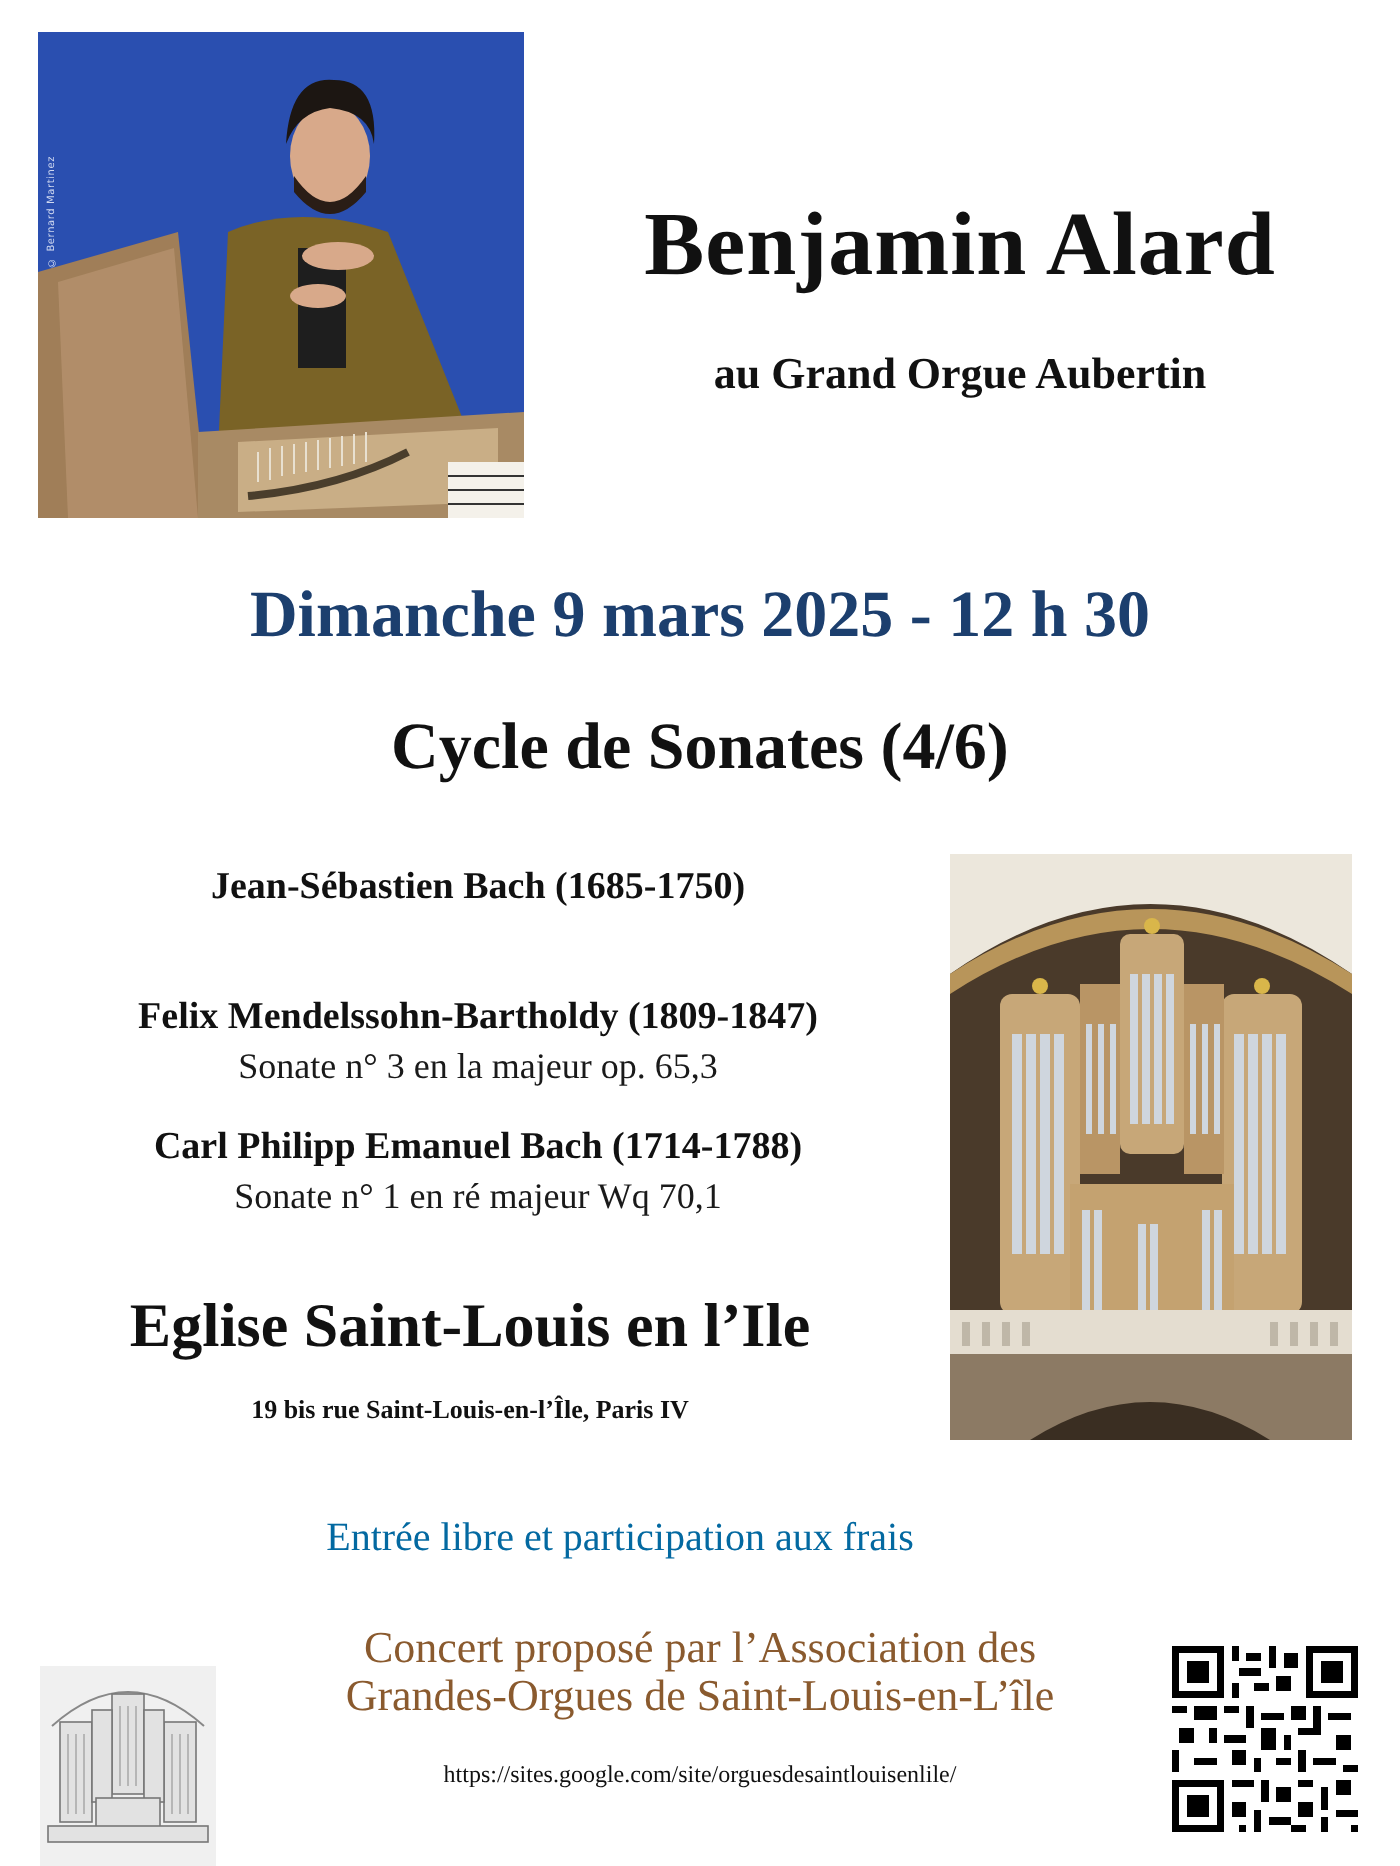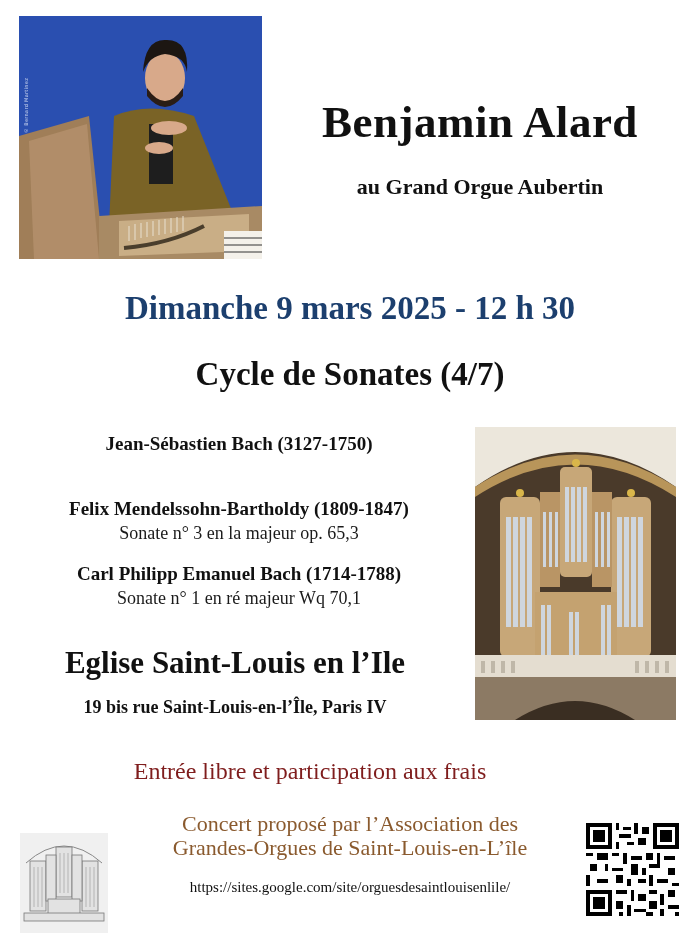--- a/index.html
+++ b/index.html
@@ -22,31 +22,31 @@
     #cycle-title { left: 0; top: 356px; width: 700px; font-size: 33px; font-weight: bold; }
 
     .program { left: 20px; width: 438px; }
     .composer { font-size: 19px; font-weight: bold; line-height: 24px; }
     .work { font-size: 18px; line-height: 24px; color: #1a1a1a; }
     #prog-1 { top: 432px; }
     #prog-2 { top: 497px; }
     #prog-3 { top: 562px; }
 
     #church-name { left: 0; top: 645px; width: 470px; font-size: 31px; font-weight: bold; }
-    #church-address { left: 0; top: 697px; width: 470px; font-size: 18px; font-weight: bold; }
+    #church-address { left: 0; top: 697px; width: 470px; font-size: 13px; font-weight: bold; }
 
     
     #organ-photo { left: 475px; top: 427px; width: 201px; height: 293px; overflow: hidden;
                    background: linear-gradient(180deg, #e9e3d6 0%, #c9b89a 25%, #8a6c46 60%, #5a4632 100%); }
 
-    #entry-line { left: 0; top: 758px; width: 620px; font-size: 24px; color: #7f1d1d; }
+    #entry-line { left: 0; top: 758px; width: 620px; font-size: 20px; color: #0369a1; }
 
     #organ-sketch { left: 20px; top: 833px; width: 88px; height: 100px; }
     #assoc-text { left: 150px; top: 812px; width: 400px; font-size: 22px; line-height: 24px; color: #8a5a2e; }
-    #links { left: 150px; top: 876px; width: 400px; font-size: 15px; line-height: 22px; color: #111; }
+    #links { left: 150px; top: 876px; width: 400px; font-size: 12px; line-height: 22px; color: #111; }
     #qr { left: 586px; top: 823px; width: 93px; height: 93px; }
   </style>
 </head>
 <body>
 
 <div id="photo" class="abs">
   <svg width="243" height="243" viewBox="0 0 243 243">
     <rect width="243" height="243" fill="#2a4fb0"></rect>
 
     <polygon points="0,120 70,100 85,243 0,243" fill="#a07e58"></polygon>
@@ -86,24 +86,24 @@
         <line x1="205" y1="236" x2="243" y2="236"></line>
       </g>
   </svg>
   <div class="credit">© Bernard Martinez</div>
 </div>
 
 <div id="performer-name" class="abs center">Benjamin Alard</div>
 <div id="performer-venue" class="abs center">au Grand Orgue Aubertin</div>
 
 <div id="date-line" class="abs center">Dimanche 9 mars 2025 - 12 h 30</div>
-<div id="cycle-title" class="abs center">Cycle de Sonates (4/7)</div>
+<div id="cycle-title" class="abs center">Cycle de Sonates (4/6)</div>
 
 <div id="prog-1" class="abs program center">
-  <div class="composer">Jean-Sébastien Bach (3127-1750)</div>
+  <div class="composer">Jean-Sébastien Bach (1685-1750)</div>
 </div>
 <div id="prog-2" class="abs program center">
   <div class="composer">Felix Mendelssohn-Bartholdy (1809-1847)</div>
   <div class="work">Sonate n° 3 en la majeur op. 65,3</div>
 </div>
 <div id="prog-3" class="abs program center">
   <div class="composer">Carl Philipp Emanuel Bach (1714-1788)</div>
   <div class="work">Sonate n° 1 en ré majeur Wq 70,1</div>
 </div>
 

